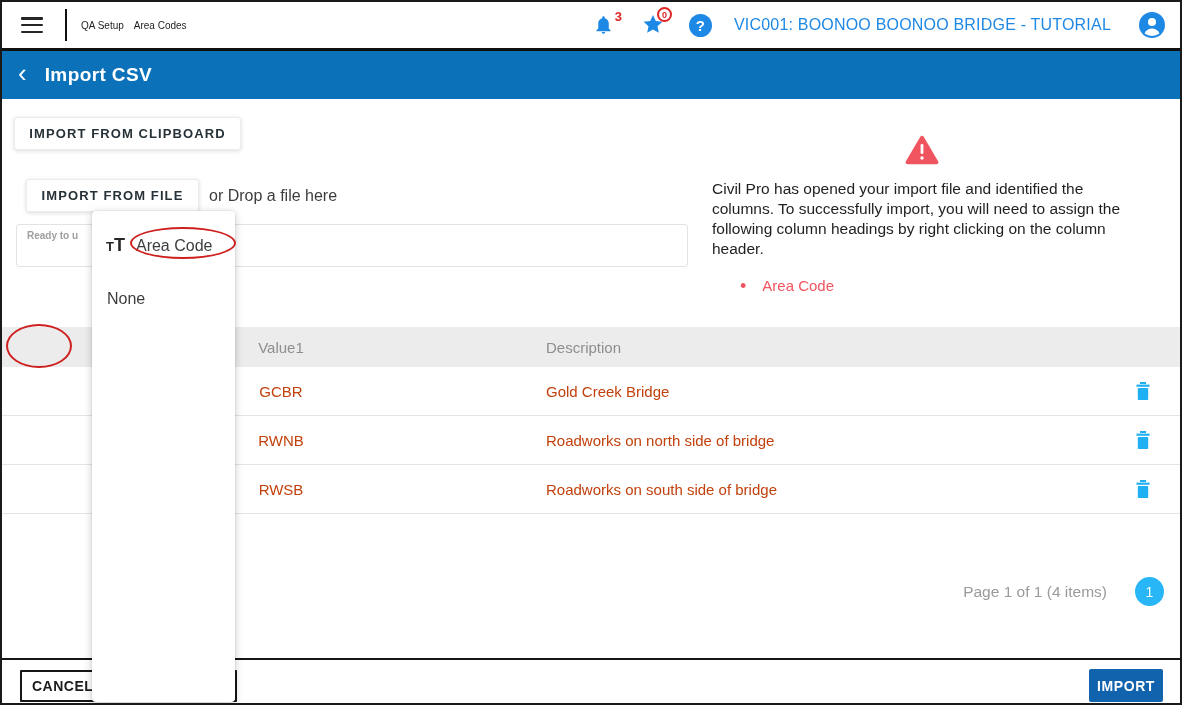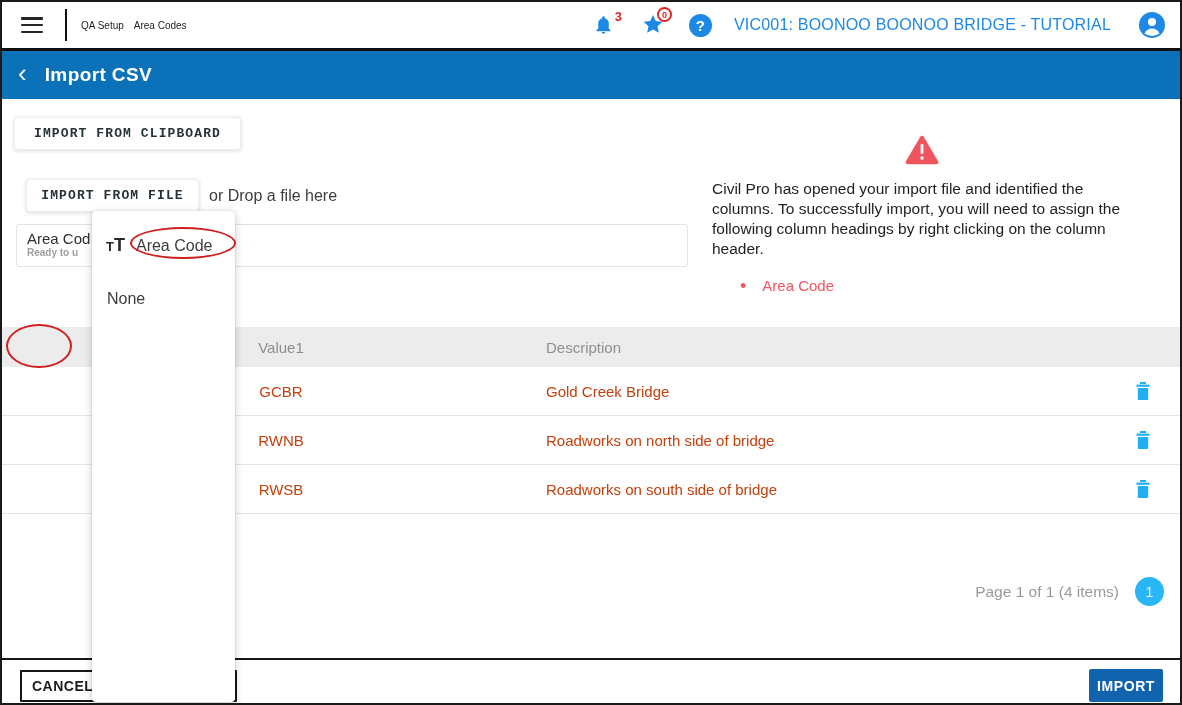--- a/index.html
+++ b/index.html
@@ -43,21 +43,21 @@
     position:absolute; left:0; top:49px; width:1178px; height:48px;
     background:#0b72ba; display:flex; align-items:center; color:#fff;
   }
   .back-chevron { font-size:26px; line-height:20px; margin:0 0 4px 16px; cursor:pointer; font-weight:normal; }
   .bluebar-title { font-size:19px; font-weight:bold; letter-spacing:0.4px; margin-left:18px; }
 
   
   .flat-btn {
     background:#fff; border:1px solid #ececec; border-radius:3px;
     box-shadow:0 1px 4px rgba(0,0,0,0.14);
-    font-family:Liberation Mono, monospace;
+    font-family:Liberation Sans, sans-serif;
     font-size:13px; font-weight:bold; letter-spacing:1.1px; color:#263238;
     display:flex; align-items:center; justify-content:center; cursor:pointer;
   }
   .btn-clipboard { position:absolute; left:12px; top:115px; width:227px; height:33px; }
   .btn-file { position:absolute; left:24px; top:177px; width:173px; height:33px; }
   .drop-hint { position:absolute; left:207px; top:185px; font-size:16px; color:#3c3c3c; }
 
   
   .file-card {
     position:absolute; left:14px; top:222px; width:672px; height:43px;
@@ -83,21 +83,21 @@
   .col-value { width:544px; padding-left:14px;text-align:center; }
   .col-desc { flex:1; }
   .col-actions { width:74px; }
   .grid-row {
     height:49px; display:flex; align-items:center; font-size:15px; color:#c2410c;
     border-bottom:1px solid #e4e4e4; background:#fff;
   }
   .trash-btn { width:74px; display:flex; justify-content:center; cursor:pointer; background:none; border:none; }
 
   
-  .pager { position:absolute; right:16px; top:575px; display:flex; align-items:center; gap:16px;margin-left:9px; }
+  .pager { position:absolute; right:16px; top:575px; display:flex; align-items:center; gap:28px;margin-left:9px; }
   .pager-summary { color:#9a9a9a; font-size:15.5px; }
   .pager-page {
     width:29px; height:29px; border-radius:50%; background:#29b6f6; color:#fff;
     font-size:14px; display:flex; align-items:center; justify-content:center; cursor:pointer; border:none;
   }
 
   
   .footer-sep { position:absolute; left:0; top:656px; width:1178px; height:2px; background:#161616; }
   .btn-cancel {
     position:absolute; left:18px; top:668px; width:217px; height:32px;
@@ -178,21 +178,20 @@
   <div class="bluebar">
     <span class="back-chevron">‹</span>
     <span class="bluebar-title">Import CSV</span>
   </div>
 
   <button class="flat-btn btn-clipboard">IMPORT FROM CLIPBOARD</button>
   <button class="flat-btn btn-file">IMPORT FROM FILE</button>
   <span class="drop-hint">or Drop a file here</span>
 
   <div class="file-card">
-    <div class="file-name">Area Cod</div>
     <div class="file-status">Ready to u</div>
   </div>
 
   <div class="notice">
     <svg class="warn-tri" width="34" height="30" viewBox="0 0 34 30">
       <path fill="#f0555f" d="M15.3 1.7a2 2 0 0 1 3.4 0l14.4 24.6a2 2 0 0 1-1.7 3H2.6a2 2 0 0 1-1.7-3z"></path>
       <rect x="15.6" y="9" width="2.8" height="10" rx="1.3" fill="#fff"></rect>
       <circle cx="17" cy="23" r="1.7" fill="#fff"></circle>
     </svg>
     <p class="notice-text">Civil Pro has opened your import file and identified the columns. To successfully import, you will need to assign the following column headings by right clicking on the column header.</p>

